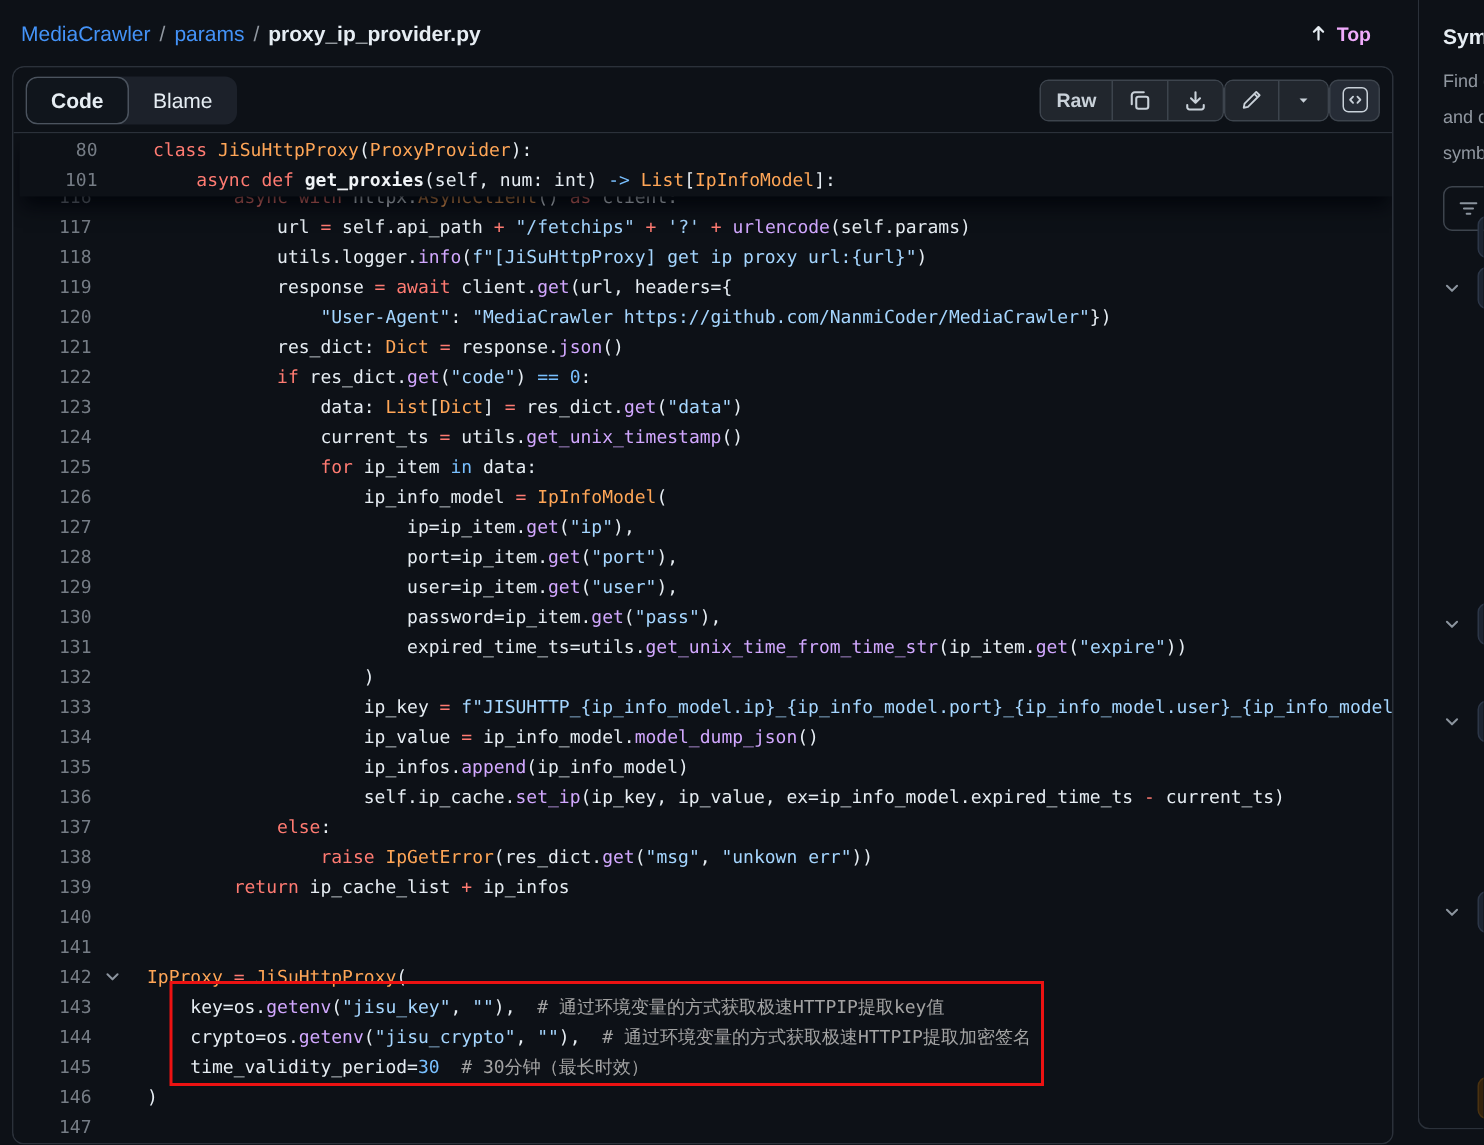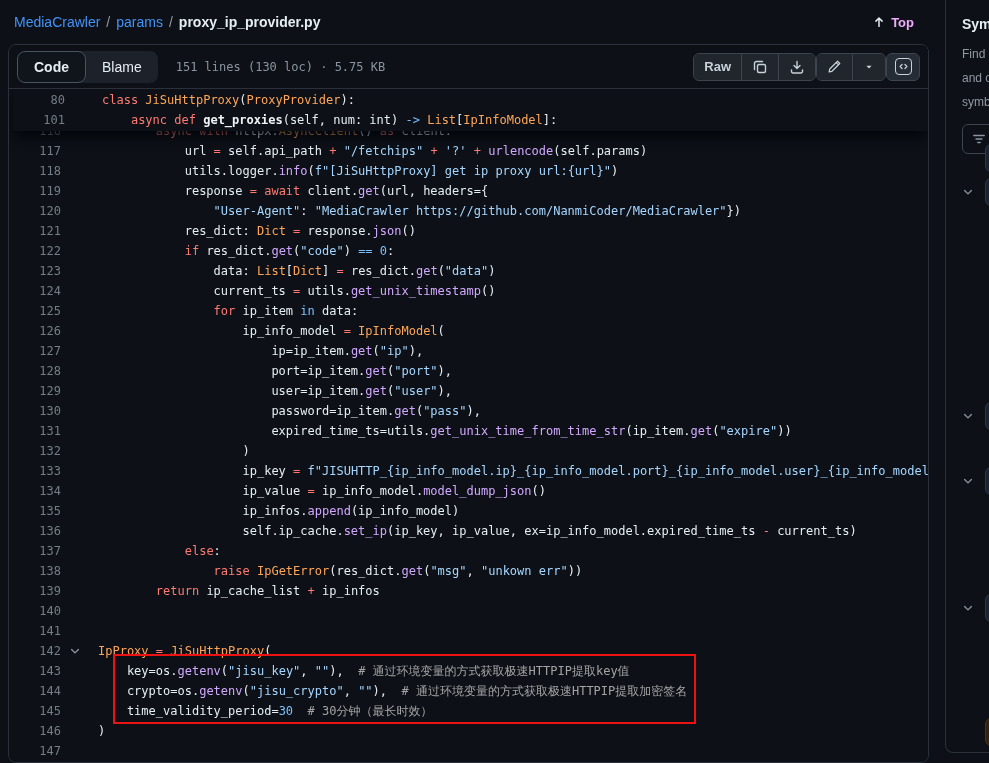--- a/index.html
+++ b/index.html
@@ -166,21 +166,20 @@
       <span>Top</span>
     </a>
   </div>
 
   <div class="file-box">
     <div class="toolbar">
       <div class="segmented">
         <button class="seg-btn active">Code</button>
         <button class="seg-btn">Blame</button>
       </div>
-      <span class="file-info">151 lines (130 loc) · 5.75 KB</span>
       <div class="actions">
         <div class="btn-group">
           <button class="gbtn">Raw</button>
           <button class="gbtn">
             <span class="icon">
               <svg width="16" height="16" viewBox="0 0 16 16" fill="none" stroke="#c9d1d9" stroke-width="1.4" stroke-linejoin="round">
                   <rect x="5.5" y="5.5" width="8" height="8" rx="1.5"></rect>
                   <path d="M10.5 2.5h-6a2 2 0 0 0-2 2v6" stroke-linecap="round"></path>
                 </svg>
             </span>

